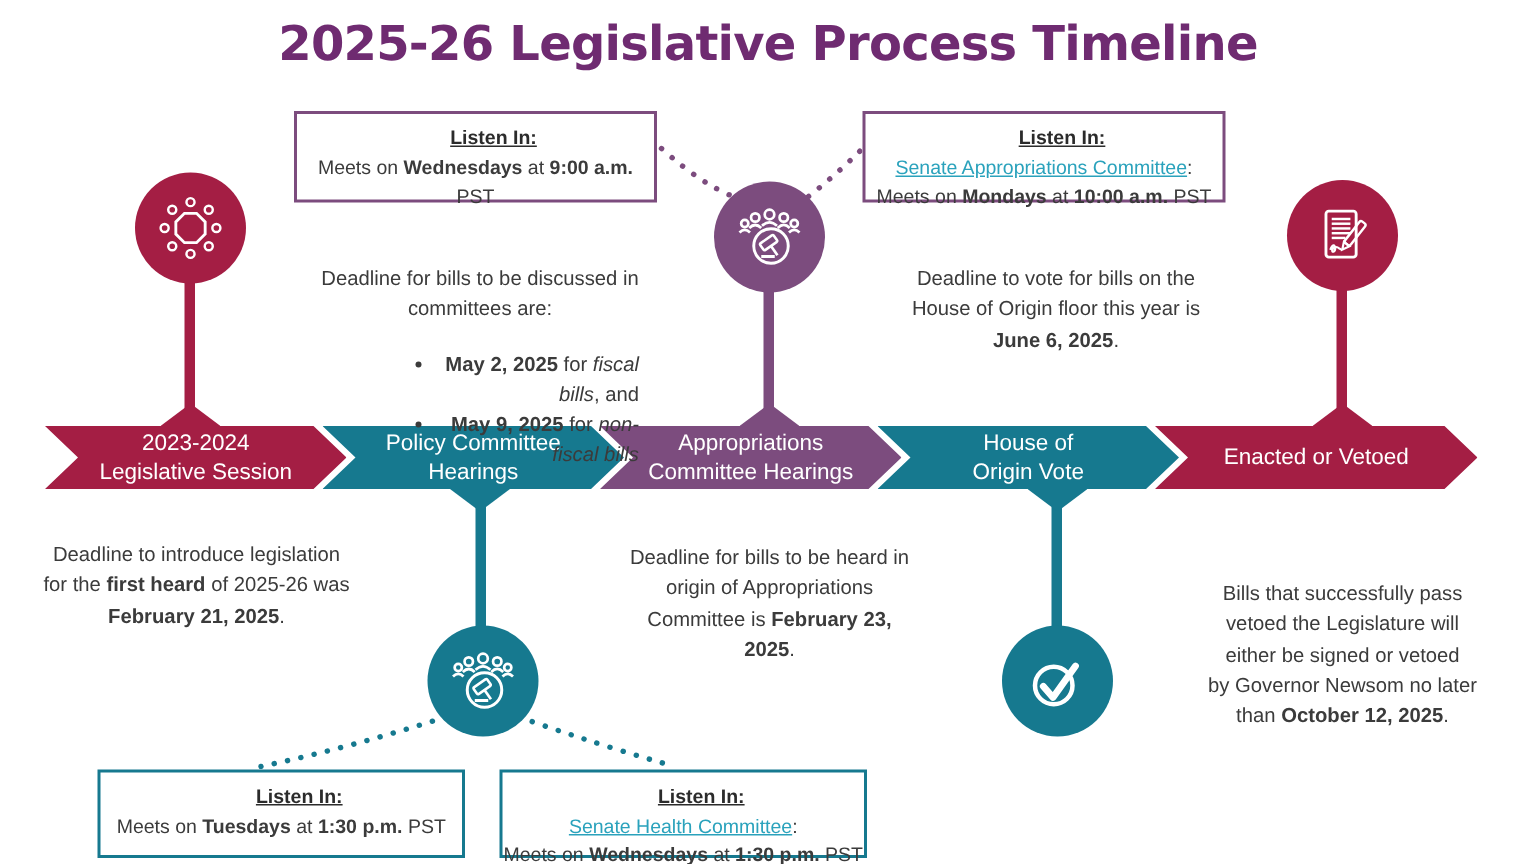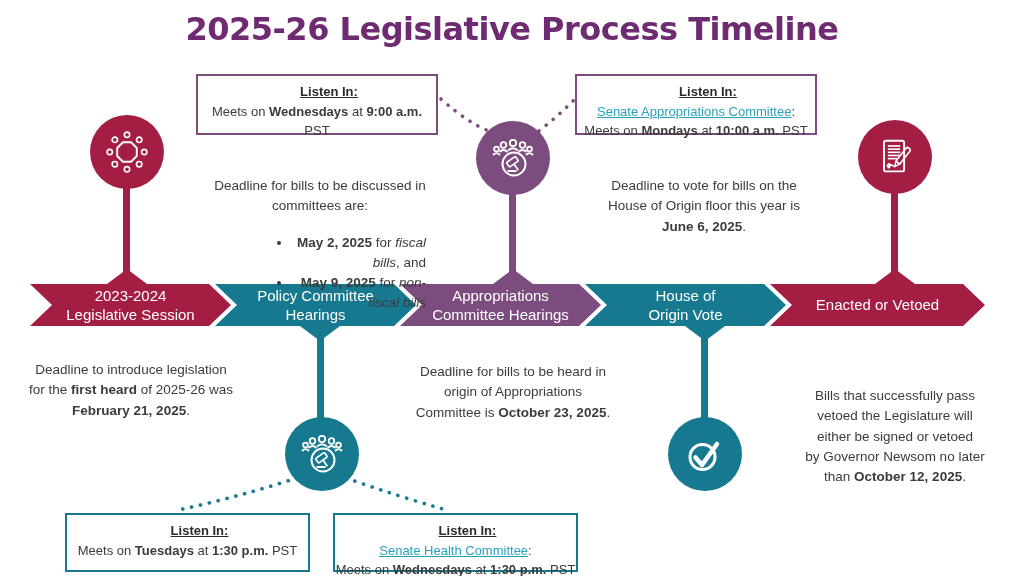--- a/index.html
+++ b/index.html
@@ -175,21 +175,21 @@
 
   <div class="note" style="left:198px;top:176px;width:244px;">
     <div><span>Deadline for bills to be discussed in</span><br><span>committees are:</span></div>
     <ul>
       <li><span class="b">May 2, 2025</span><span> for </span><span class="i">fiscal bills</span><span>, and</span></li>
       <li><span class="b">May 9, 2025</span><span> for </span><span class="i">non-fiscal bills</span></li>
     </ul>
   </div>
   <div class="note" style="left:594px;top:176px;width:220px;"><span>Deadline to vote for bills on the</span><br><span>House of Origin floor this year is</span><br><span class="b">June 6, 2025</span><span>.</span></div>
   <div class="note" style="left:25px;top:360px;width:212px;"><span>Deadline to introduce legislation</span><br><span>for the </span><span class="b">first heard</span><span> of 2025-26 was</span><br><span class="b">February 21, 2025</span><span>.</span></div>
-  <div class="note" style="left:413px;top:362px;width:200px;"><span>Deadline for bills to be heard in</span><br><span>origin of Appropriations</span><br><span>Committee is </span><span class="b">October 23, 2025</span><span>.</span></div>
+  <div class="note" style="left:413px;top:362px;width:200px;"><span>Deadline for bills to be heard in</span><br><span>origin of Appropriations</span><br><span>Committee is </span><span class="b">February 23, 2025</span><span>.</span></div>
   <div class="note" style="left:790px;top:354px;width:210px;margin-top:32px;"><span>Bills that successfully pass</span><br><span>vetoed the Legislature will</span><br><span>either be signed or vetoed</span><br><span>by Governor Newsom no later</span><br><span>than </span><span class="b">October 12, 2025</span><span>.</span></div>
 
   <div class="lbox teal" style="left:65px;top:513px;width:245px;height:59px;">
     <div class="hdr">Listen In:</div>
     <div><span>Meets on </span><span class="b">Tuesdays</span><span> at </span><span class="b">1:30 p.m.</span><span> PST</span></div>
   </div>
   <div class="lbox teal" style="left:333px;top:513px;width:245px;height:59px;">
     <div class="hdr">Listen In:</div>
     <div><span class="link">Senate Health Committee</span><span>:</span></div>
     <div><span>Meets on </span><span class="b">Wednesdays</span><span> at </span><span class="b">1:30 p.m.</span><span> PST</span></div>

